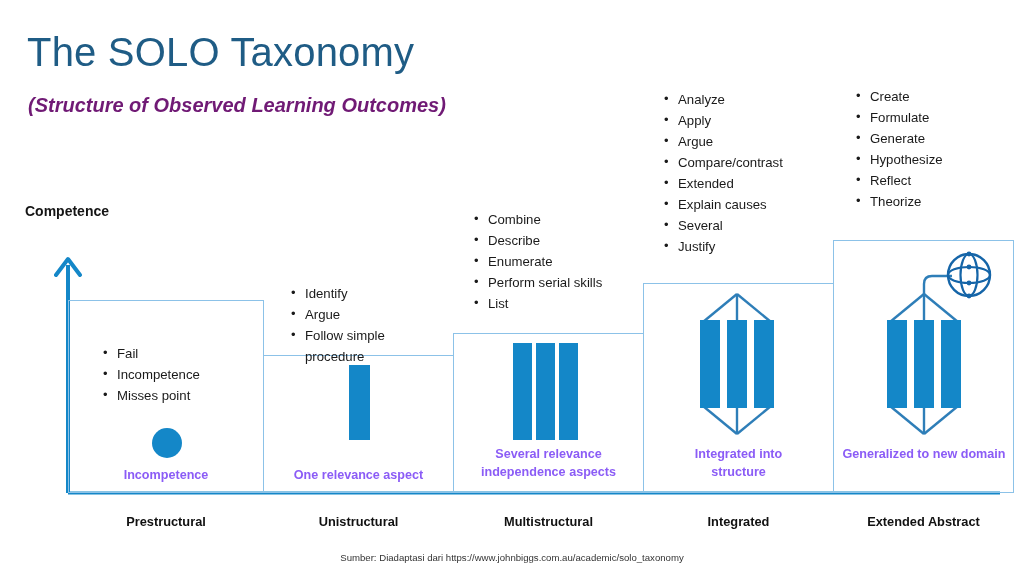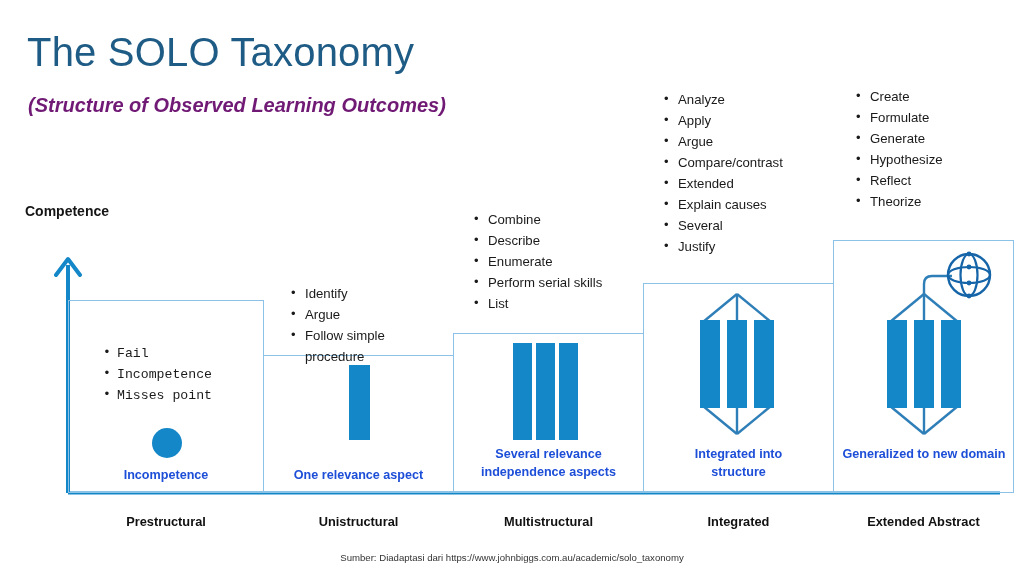--- a/index.html
+++ b/index.html
@@ -87,21 +87,21 @@
   .bullets .cont {
     padding-left: 14px;
     white-space: nowrap;
   }
 
   
   .caption {
     position: absolute;
     font-size: 12.6px;
     font-weight: bold;
-    color: #1d4ed8;
+    color: #8b5cf6;
     text-align: center;
     line-height: 18px;
   }
 
   
   .stage-label {
     position: absolute;
     font-size: 12.8px;
     font-weight: bold;
     color: #111111;
@@ -146,21 +146,21 @@
     <line x1="14" y1="248" x2="946" y2="248" stroke="#1487C8" stroke-width="3"></line>
     <polyline points="2,30 14,14 26,30" fill="none" stroke="#1487C8" stroke-width="4" stroke-linecap="round" stroke-linejoin="round"></polyline>
   </svg>
 
   <div class="step-box" style="left:68px;  top:300px; width:196px; height:193px;"></div>
   <div class="step-box" style="left:263px; top:355px; width:191px; height:138px;"></div>
   <div class="step-box" style="left:453px; top:333px; width:191px; height:160px;"></div>
   <div class="step-box" style="left:643px; top:283px; width:191px; height:210px;"></div>
   <div class="step-box" style="left:833px; top:240px; width:181px; height:253px;"></div>
 
-  <div class="bullets" style="left:103px; top:343px;font-family:Liberation Mono, monospace;">
+  <div class="bullets" style="left:103px; top:343px;">
     <div class="bl">Fail</div>
     <div class="bl">Incompetence</div>
     <div class="bl">Misses point</div>
   </div>
 
   <div class="bullets" style="left:291px; top:259px;margin-top:24px;">
     <div class="bl">Identify</div>
     <div class="bl">Argue</div>
     <div class="bl">Follow simple</div>
     <div class="cont">procedure</div>

